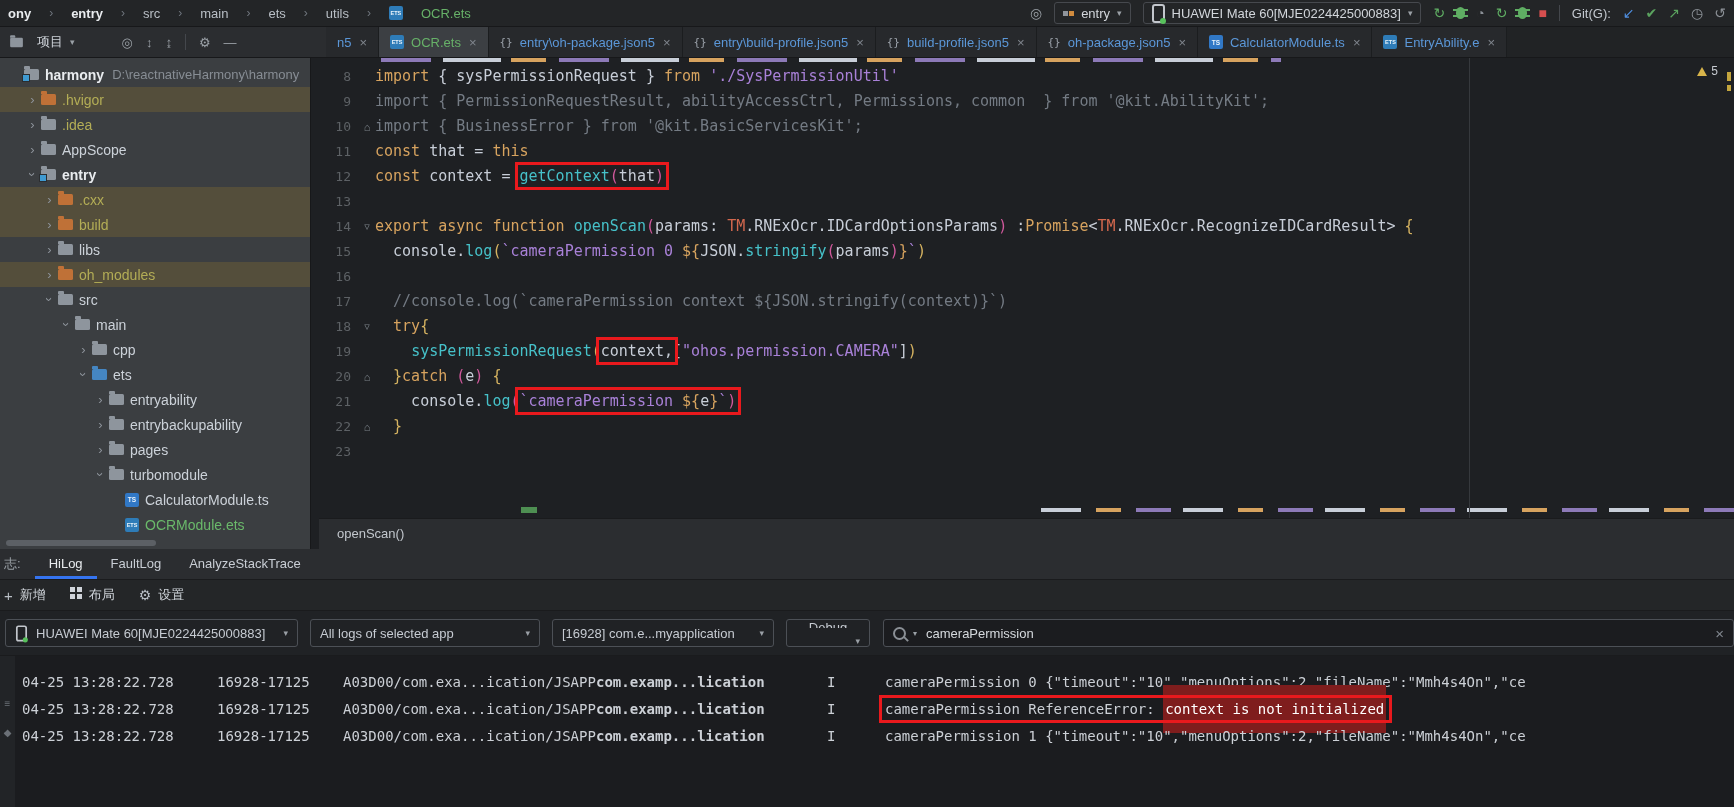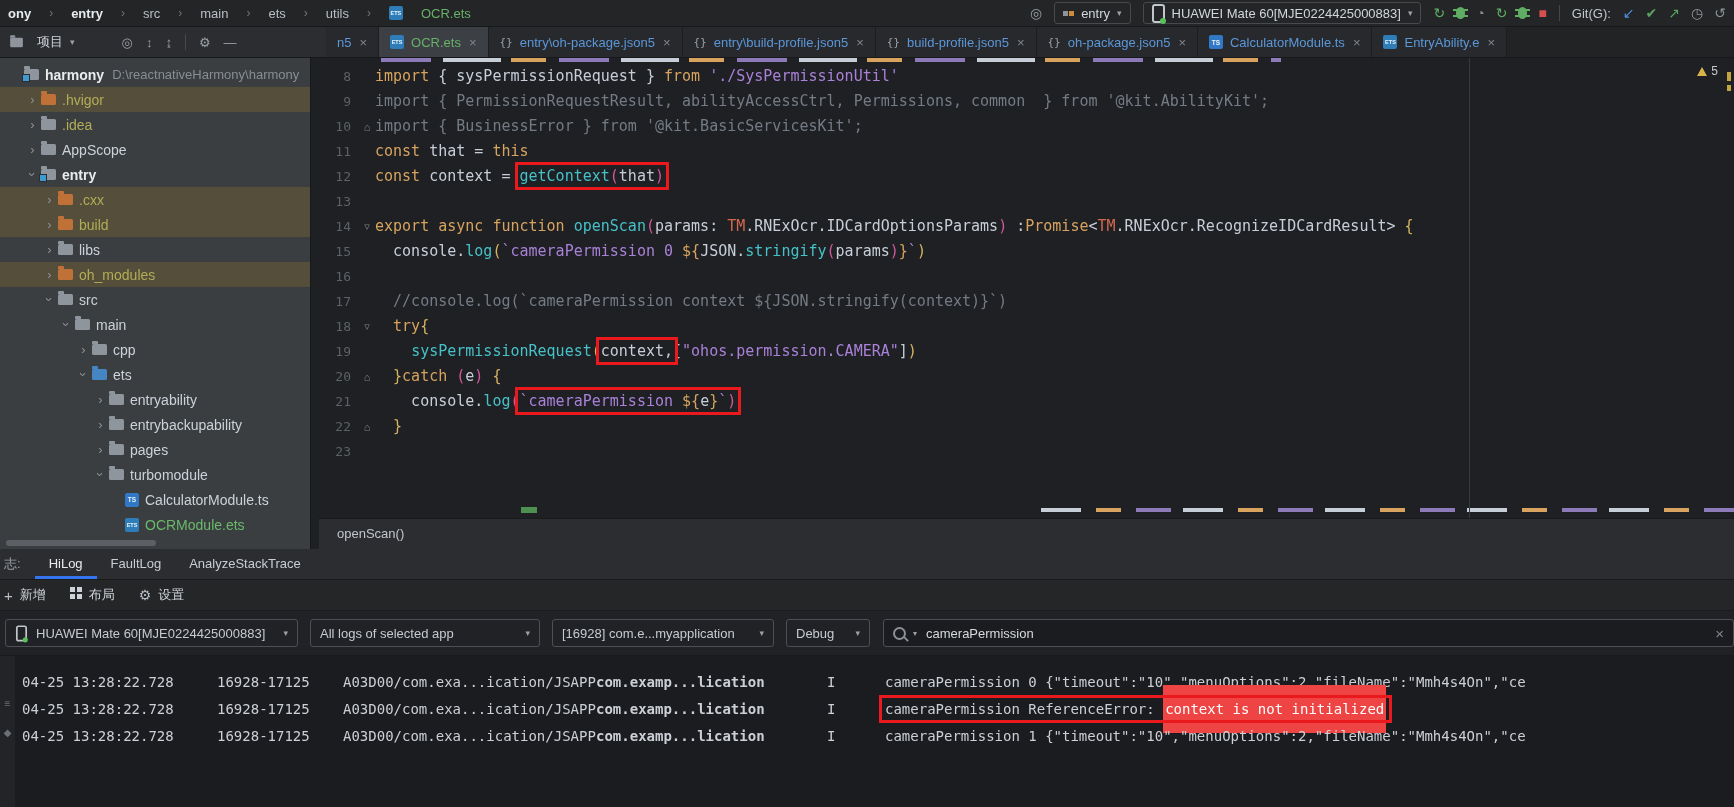--- a/index.html
+++ b/index.html
@@ -84,32 +84,32 @@
   .lptab.active{box-shadow:inset 0 -3px 0 #3574f0;color:#e8ebee;}
   .lptools{height:30px;display:flex;align-items:center;gap:24px;padding-left:4px;color:#ced3d9;font-size:13px;background:#242628;border-bottom:1px solid #1a1b1d;flex-shrink:0;}
   .ltool{display:flex;align-items:center;gap:7px;}
   .plus{color:#b9bfc6;font-size:15px;}
   .grid{width:5px;height:5px;background:#cfd3d9;box-shadow:7px 0 0 #cfd3d9,0 7px 0 #cfd3d9,7px 7px 0 #cfd3d9;margin:-6px 7px 6px 0;display:inline-block;}
   .gear{color:#b9bfc6;font-size:14px;}
   .lpfilters{height:44px;display:flex;align-items:center;background:#202225;border-bottom:1px solid #1a1b1d;flex-shrink:0;}
   .fbox{height:28px;border:1px solid #4c5056;border-radius:3px;display:flex;align-items:center;gap:8px;padding:0 9px;color:#c6cbd2;font-size:13px;margin-left:12px;white-space:nowrap;box-sizing:border-box;}
   .fbox .ftxt{overflow:hidden;text-overflow:ellipsis;}
   .fbox .caret{margin-left:auto;}
-  .fb-dev{width:293px;margin-left:5px;} .fb-scope{width:230px;} .fb-proc{width:222px;} .fb-lvl{width:84px;}
+  .fb-dev{width:293px;margin-left:5px;} .fb-scope{width:230px;} .fb-proc{width:222px;} .fb-lvl{width:84px;flex-direction:column;}
   .fsearch{flex:1;height:28px;border:1px solid #4c5056;border-radius:3px;display:flex;align-items:center;gap:7px;padding:0 9px;margin-left:13px;background:#1b1c1f;box-sizing:border-box;}
   .mag{width:9px;height:9px;border:2px solid #8b9096;border-radius:50%;position:relative;flex-shrink:0;}
   .mag::after{content:"";position:absolute;width:6px;height:2px;background:#8b9096;transform:rotate(45deg);right:-5px;bottom:-2px;}
   .sinput{flex:1;background:transparent;border:none;outline:none;color:#d6dade;font:13px "Liberation Sans",sans-serif;}
   .clearx{color:#80868e;font-size:15px;}
   .lplogs{flex:1;position:relative;background:#1b1c1f;overflow:hidden;}
   .lpstripe{position:absolute;left:0;top:0;bottom:0;width:15px;background:#222427;color:#6b7077;display:flex;flex-direction:column;align-items:center;gap:18px;padding-top:42px;font-size:10px;}
   .lrow{position:absolute;left:0;right:0;height:26px;line-height:26px;color:#ccd0d6;font:14px "DejaVu Sans Mono",monospace;white-space:nowrap;}
   .lrow span.col{position:absolute;top:0;}
   .c-time{left:22px;} .c-pid{left:217px;} .c-tag{left:343px;} .c-pkg{left:596px;font-weight:bold;} .c-lvl{left:827px;} .c-msg{left:885px;}
-  .lsel{background:#ef4444;color:#fff;padding:16px 2px;}
+  .lsel{background:#7f1d1d;color:#fff;padding:16px 2px;}
   .rbox2{outline:3px solid #e9191d;outline-offset:3px;}
 </style>
 </head>
 <body>
 
 <div id="app">
 
   <div class="bar1">
     <div class="crumbs" id="crumbs">
         <span class="cr crb">ony</span>

